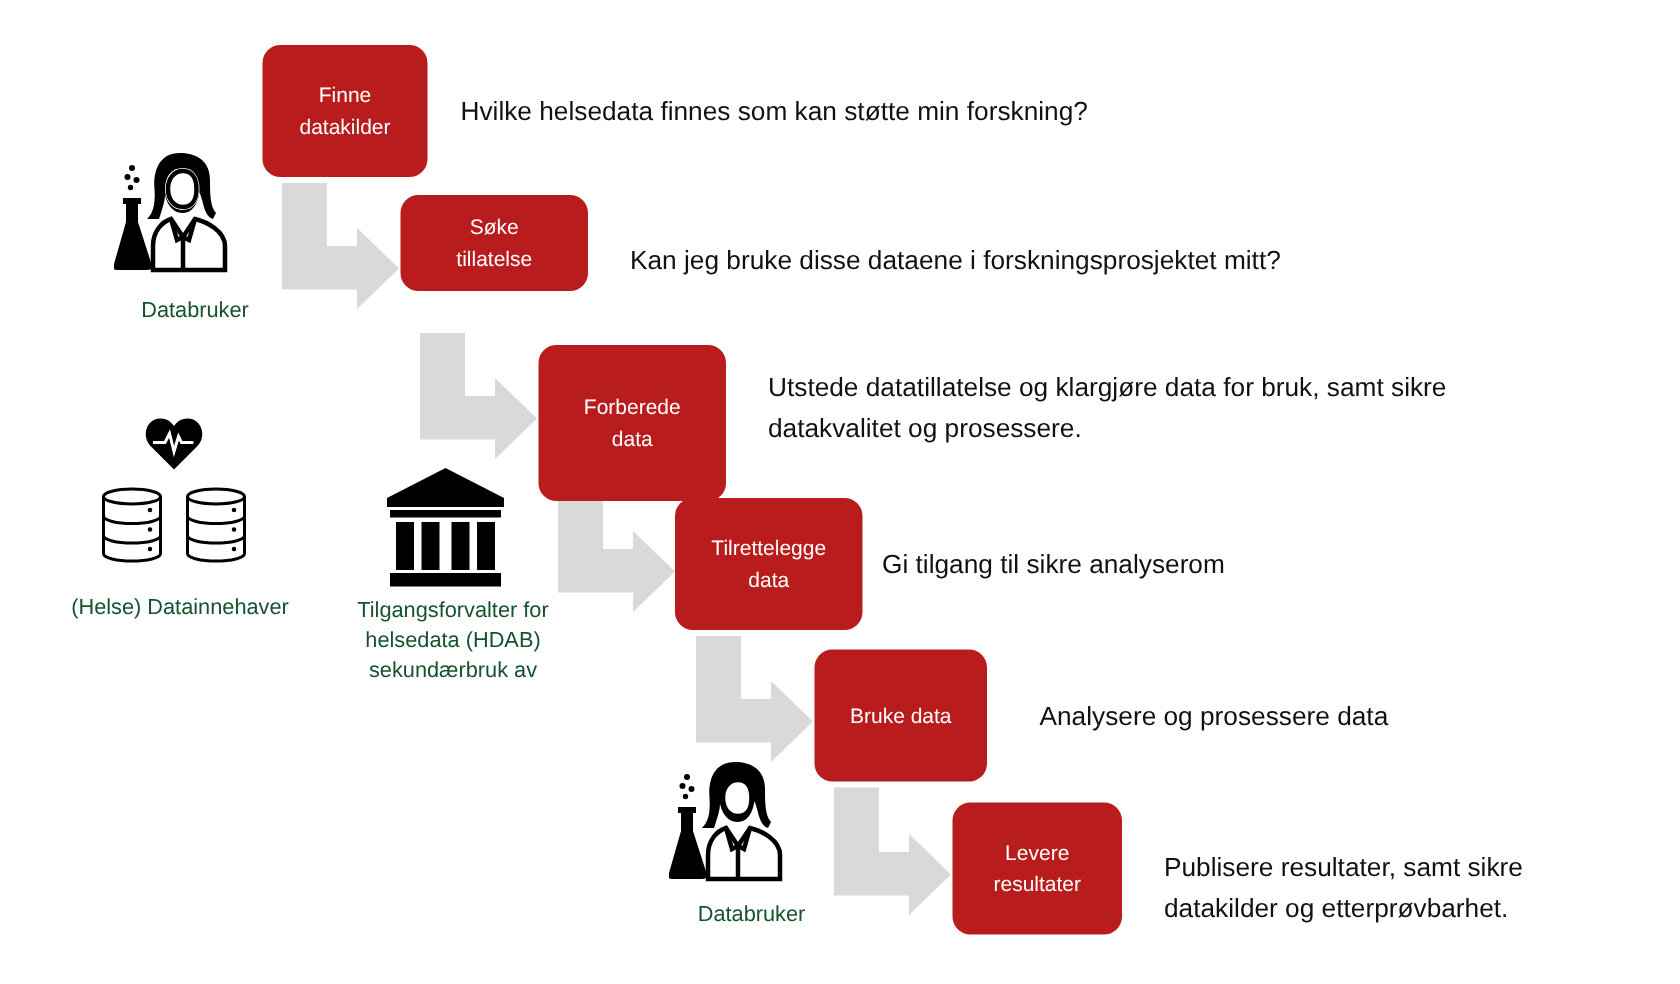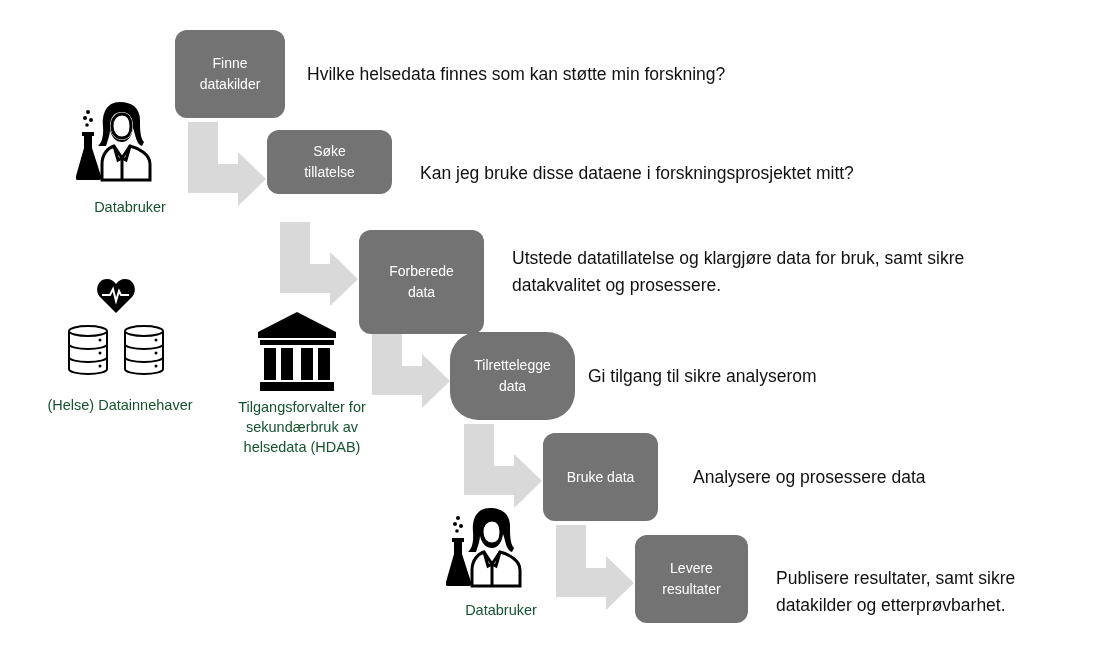--- a/index.html
+++ b/index.html
@@ -1,18 +1,18 @@
 <!DOCTYPE html>
 <html><head>
 <meta charset="utf-8">
 <style>
   html, body { margin:0; padding:0; }
   body { width:1120px; height:656px; background:#ffffff; position:relative; overflow:hidden;
          font-family:"Liberation Sans", "DejaVu Sans", sans-serif; color:#000; }
-  .box { position:absolute; background:#737373; border-radius:12px; color:#fff;
+  .box { position:absolute; background:#b91c1c; border-radius:12px; color:#fff;
          display:flex; align-items:center; justify-content:center; text-align:center;
          font-size:14px; line-height:21px; box-sizing:border-box; padding:4px; }
   .desc { position:absolute; font-size:17.5px; line-height:27px; color:#111; white-space:nowrap; }
   .arrow { position:absolute; }
   .label { position:absolute; font-size:14.5px; line-height:20px; text-align:center; color:#14532d; }
   .icon { position:absolute; }
 </style>
 </head>
 <body>
 
@@ -42,21 +42,21 @@
       <div>Søke</div>
       <div>tillatelse</div>
     </div>
 </div>
 <div class="box" style="left:359px;top:230px;width:125px;height:104px;">
   <div>
       <div>Forberede</div>
       <div>data</div>
     </div>
 </div>
-<div class="box" style="left:450px;top:332px;width:125px;height:88px;border-radius:28px;">
+<div class="box" style="left:450px;top:332px;width:125px;height:88px;">
   <div>
       <div>Tilrettelegge</div>
       <div>data</div>
     </div>
 </div>
 <div class="box" style="left:543px;top:433px;width:115px;height:88px;">
   <div>Bruke data</div>
 </div>
 <div class="box" style="left:635px;top:535px;width:113px;height:88px;">
   <div>
@@ -129,22 +129,22 @@
     <rect x="4" y="28" width="74" height="5"></rect>
     <rect x="8" y="36" width="12" height="32"></rect>
     <rect x="25" y="36" width="12" height="32"></rect>
     <rect x="45" y="36" width="12" height="32"></rect>
     <rect x="62" y="36" width="12" height="32"></rect>
     <rect x="4" y="70" width="74" height="9"></rect>
   </g>
 </svg>
 <div class="label" style="left:222px;top:397px;width:160px;">
   <div>Tilgangsforvalter for</div>
+  <div>helsedata (HDAB)</div>
   <div>sekundærbruk av</div>
-  <div>helsedata (HDAB)</div>
 </div>
 
 <svg class="icon" style="left:446px;top:506px" width="80" height="84" viewBox="0 0 80 84">
   <g fill="#000">
     <circle cx="12" cy="12" r="2"></circle>
       <circle cx="9" cy="18" r="2"></circle>
       <circle cx="15" cy="20" r="2"></circle>
       <circle cx="11" cy="25" r="1.8"></circle>
     <path d="M6 32 H18 V36 H16 V48 L25 76 Q26 80 22 80 H2 Q-2 80 0 76 L8 48 V36 H6 Z"></path>
     <path d="M44 2 C30 2 26 14 27 26 C28 40 24 44 22 46 L30 46 C32 40 34 34 34 30 C36 38 40 42 46 42 C52 42 56 36 57 28 C60 36 60 44 66 46 L68 42 C64 38 64 28 64 20 C64 8 56 2 44 2 Z"></path>

